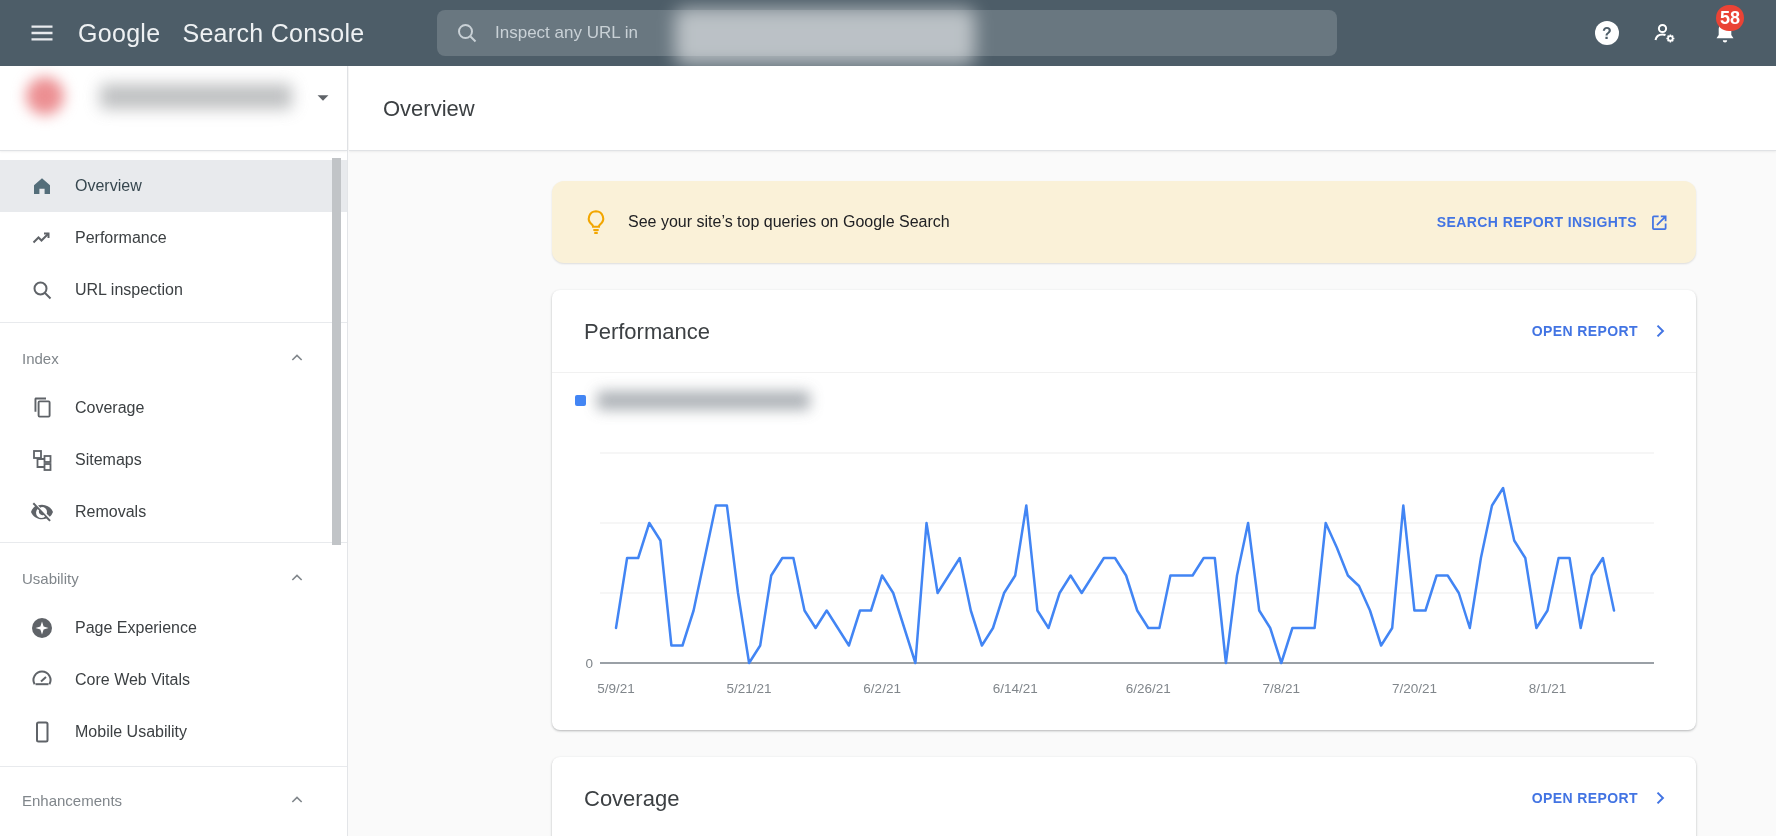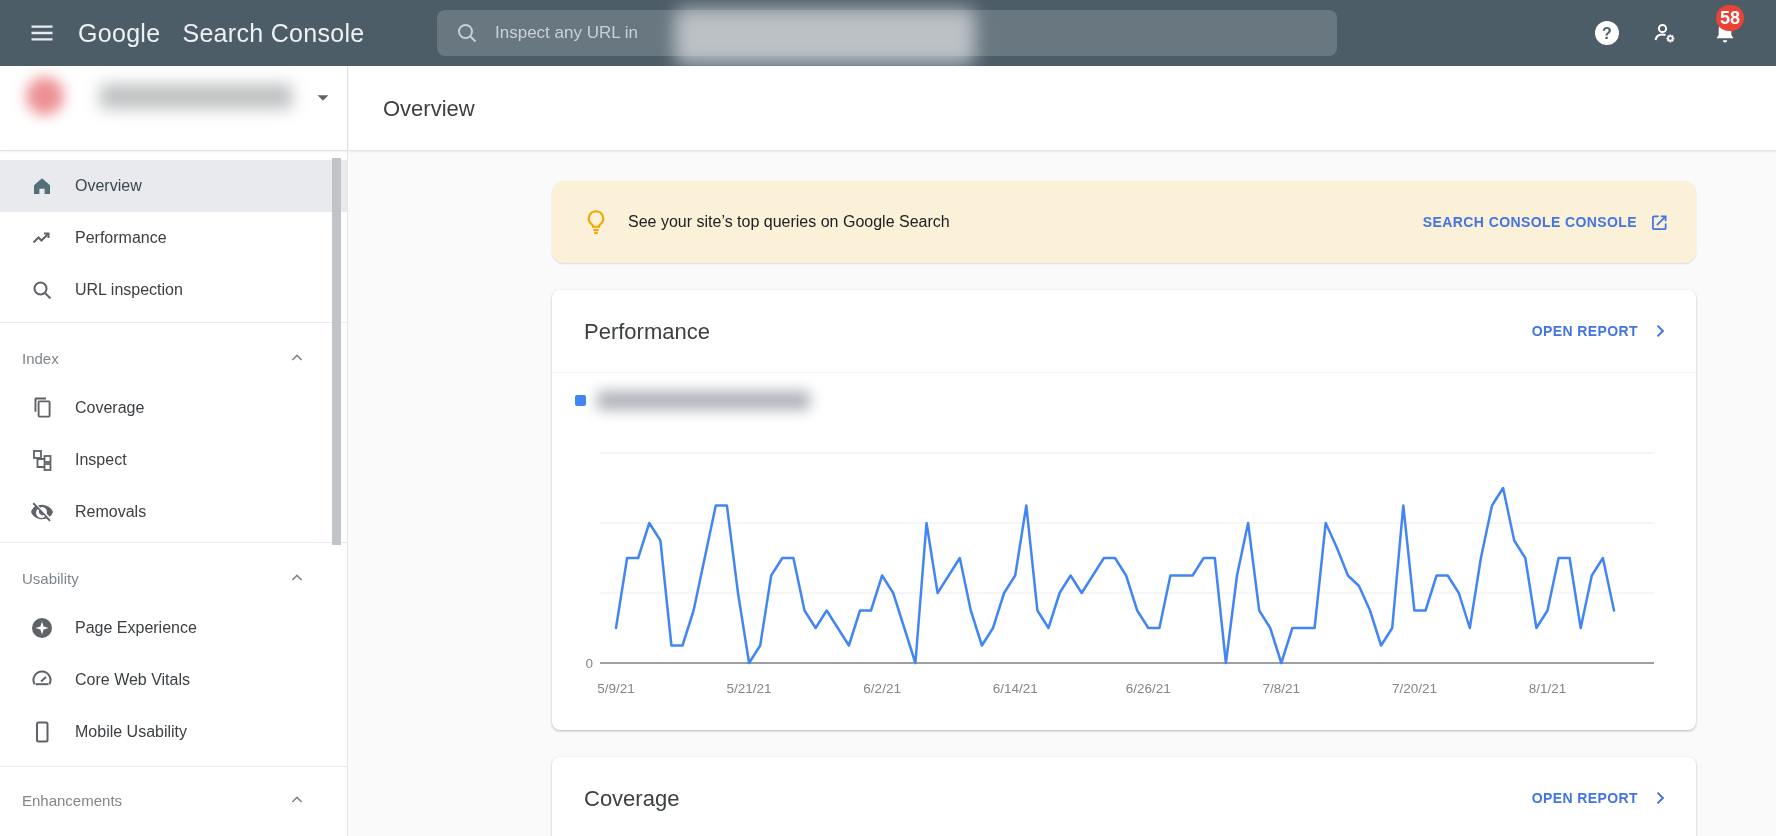--- a/index.html
+++ b/index.html
@@ -175,21 +175,21 @@
     <span class="lbl">Coverage</span>
   </div>
 
   <div class="nav-item" style="top:368px">
     <svg class="ic" viewBox="0 0 24 24">
       <rect x="4" y="3" width="7" height="7" fill="none" stroke="#5f6368" stroke-width="1.8"></rect>
       <rect x="14.5" y="8" width="6" height="6" fill="none" stroke="#5f6368" stroke-width="1.8"></rect>
       <rect x="14.5" y="16" width="6" height="6" fill="none" stroke="#5f6368" stroke-width="1.8"></rect>
       <path d="M7.5 10v9h7M7.5 11h7" fill="none" stroke="#5f6368" stroke-width="1.8"></path>
     </svg>
-    <span class="lbl">Inspect</span>
+    <span class="lbl">Sitemaps</span>
   </div>
 
   <div class="nav-item" style="top:420px">
     <svg class="ic" viewBox="0 0 24 24">
       <path d="M12 7a5 5 0 015 5c0 .6-.1 1.2-.3 1.7l3.1 3.1A12 12 0 0023 12c-1.7-4.3-6-7.3-11-7.3-1.4 0-2.7.2-4 .7l2.3 2.3c.5-.4 1-.7 1.7-.7zM2.6 3.9L5 6.3A11.9 11.9 0 001 12c1.7 4.3 6 7.3 11 7.3 1.5 0 3-.3 4.3-.8l3.1 3.1 1.4-1.4L4 2.5 2.6 3.9zm5 5l1.5 1.5a3.5 3.5 0 004.5 4.5l1.5 1.5A5 5 0 017.6 8.9z" fill="#5f6368"></path>
     </svg>
     <span class="lbl">Removals</span>
   </div>
 
   <div class="side-div" style="top:476px"></div>
@@ -243,21 +243,21 @@
     <div class="page-title">Overview</div>
   </div>
 
   <div class="banner">
     <svg class="bulb" width="28" height="28" viewBox="0 0 24 24">
       <path d="M12 2.8a6.2 6.2 0 00-3.6 11.2c.7.5 1.1 1.3 1.1 2.1h5c0-.8.4-1.6 1.1-2.1A6.2 6.2 0 0012 2.8z" fill="none" stroke="#f2a600" stroke-width="1.8"></path>
       <path d="M9.7 18.8h4.6M10.5 21.3h3" stroke="#f2a600" stroke-width="1.8"></path>
     </svg>
     <div class="txt">See your site’s top queries on Google Search</div>
     <div class="link-btn">
-      <span>SEARCH CONSOLE CONSOLE</span>
+      <span>SEARCH REPORT INSIGHTS</span>
       <svg width="21" height="21" viewBox="0 0 24 24">
         <path d="M18 18.5H5.5V6H11V4H5.5a2 2 0 00-2 2v12.5a2 2 0 002 2H18a2 2 0 002-2V13h-2v5.5z" fill="#4274e3"></path>
         <path d="M13.5 4v2h3.1l-8.3 8.3 1.4 1.4 8.3-8.3v3.1h2V4h-6.5z" fill="#4274e3"></path>
       </svg>
     </div>
   </div>
 
   <div class="card perf">
     <div class="card-head">
       <div class="card-title">Performance</div>

